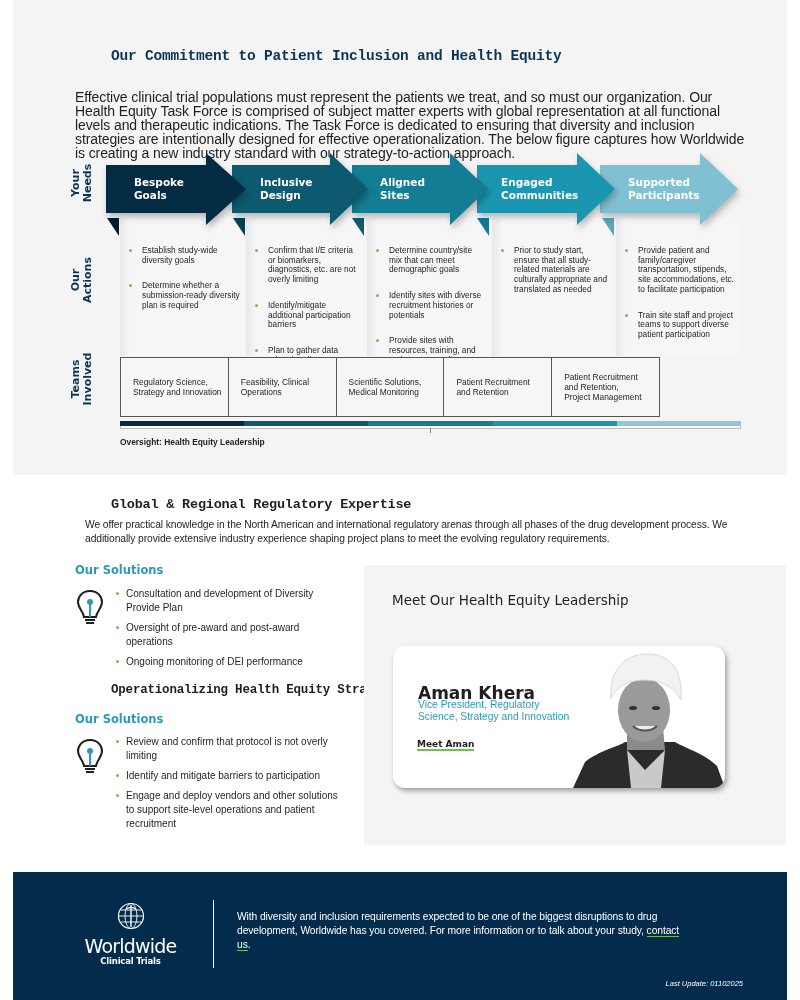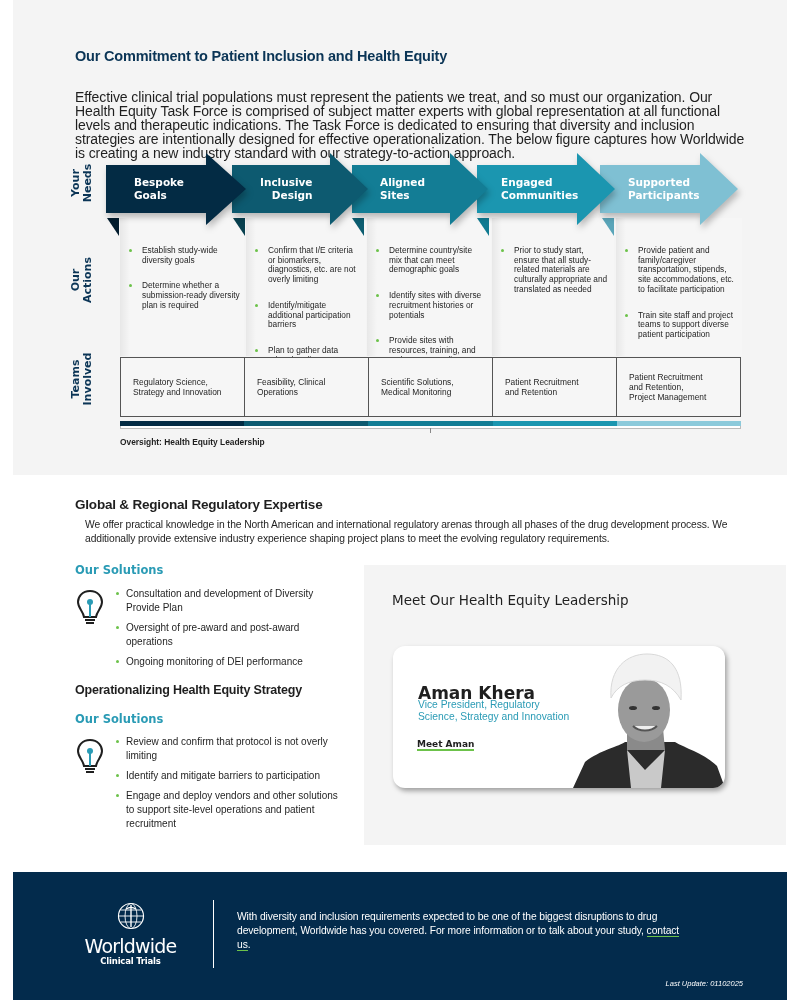--- a/index.html
+++ b/index.html
@@ -1,40 +1,40 @@
 <!DOCTYPE html>
 <html><head>
 <meta charset="utf-8">
 <style>
   * { box-sizing: border-box; margin: 0; padding: 0; }
   html, body { width: 800px; height: 1000px; background: #ffffff; overflow: hidden; }
   body { font-family: "Liberation Sans", "DejaVu Sans", sans-serif; color: #1f1f1f; position: relative; }
 
   .top-panel { position: absolute; left: 13px; top: 0; width: 774px; height: 475px; background: #f4f4f4; }
-  .sec-title { position: absolute; font-family: Liberation Sans, sans-serif; font-weight: bold; letter-spacing: -0.2px; }
+  .sec-title { position: absolute; font-family: Liberation Mono, monospace; font-weight: bold; letter-spacing: -0.2px; margin-left: 36px; }
   .t1 { left: 75px; top: 48px; font-size: 14.5px; color: #0b3556; }
   .intro { position: absolute; left: 75px; top: 90px; width: 670px; font-size: 14px; line-height: 14px; color: #1f1f1f; letter-spacing: -0.1px; }
 
   
   .rowlabel { position: absolute; font-family: "DejaVu Sans", sans-serif; font-weight: bold; font-size: 11px; color: #0b3556; transform: rotate(-90deg); transform-origin: left top; line-height: 12px; text-align: center; white-space: pre-line; }
 
   
   .arrow { position: absolute; top: 153px; height: 72px; filter: drop-shadow(2px 4px 3px rgba(0,0,0,0.25)); }
   .arrow svg { display: block; }
   .arrow-label { position: absolute; top: 23px; left: 28px; font-family: "DejaVu Sans", sans-serif; font-weight: bold; font-size: 10.5px; line-height: 13px; color: #ffffff; white-space: pre-line; }
 
   
   .actions { position: absolute; top: 218px; height: 138px; background: linear-gradient(to right, rgba(0,0,0,0.06), rgba(0,0,0,0) 10px), #f6f6f6; }
   .actions ul { list-style: none; padding: 12px 4px 0 18px; }
   .actions li { position: relative; font-size: 8.3px; line-height: 9.7px; color: #1f1f1f; margin-bottom: 5px; padding-left: 4px; margin-top: 16px; }
   .actions li::before { content: ""; position: absolute; left: -9px; top: 3px; width: 3px; height: 3px; border-radius: 50%; background: #6cc24a; }
   .fold { position: absolute; top: 218px; width: 0; height: 0; border-top: 18px solid; border-left: 12px solid transparent; }
 
   
-  .teams { position: absolute; left: 120px; top: 357px; width: 621px; height: 60px; border: 1px solid #555; display: flex; background: #f6f6f6; }
+  .teams { position: absolute; left: 120px; top: 357px; width: 540px; height: 60px; border: 1px solid #555; display: flex; background: #f6f6f6; }
   .team-cell { flex: 1; border-right: 1px solid #555; display: flex; align-items: center; padding-left: 12px; font-size: 8.4px; line-height: 10px; color: #1f1f1f; white-space: pre-line; }
   .team-cell:last-child { border-right: none; }
 
   .timeline { position: absolute; left: 120px; top: 421px; width: 621px; height: 5px; display: flex; }
   .timeline div { flex: 1; }
   .timeline-base { position: absolute; left: 120px; top: 426px; width: 621px; height: 3px; border: 1px solid #bbb; border-top: none; background: #fff; }
   .tick { position: absolute; left: 430px; top: 428px; width: 1px; height: 5px; background: #888; }
   .oversight { position: absolute; left: 120px; width: 621px; top: 437px; font-size: 8.4px; font-weight: bold; color: #1f1f1f; }
 
   
@@ -131,21 +131,21 @@
   <div class="arrow-label" style="left:24px;">Engaged
 Communities</div>
 </div>
 <div class="arrow" style="left:352px; width:140px; z-index:3;">
   <svg width="140" height="72" viewBox="0 0 140 72">
       <polygon points="0,12 98,12 98,0 136,36 98,72 98,60 0,60" fill="#137d95"></polygon>
     </svg>
   <div class="arrow-label">Aligned
 Sites</div>
 </div>
-<div class="arrow" style="left:232px; width:140px; z-index:4;text-align:right;">
+<div class="arrow" style="left:232px; width:140px; z-index:4;">
   <svg width="140" height="72" viewBox="0 0 140 72">
       <polygon points="0,12 98,12 98,0 136,36 98,72 98,60 0,60" fill="#0d5a70"></polygon>
     </svg>
   <div class="arrow-label">Inclusive
 Design</div>
 </div>
 <div class="arrow" style="left:106px; width:142px; z-index:5;">
   <svg width="142" height="72" viewBox="0 0 142 72">
       <polygon points="0,12 100,12 100,0 140,36 100,72 100,60 0,60" fill="#032b44"></polygon>
     </svg>

